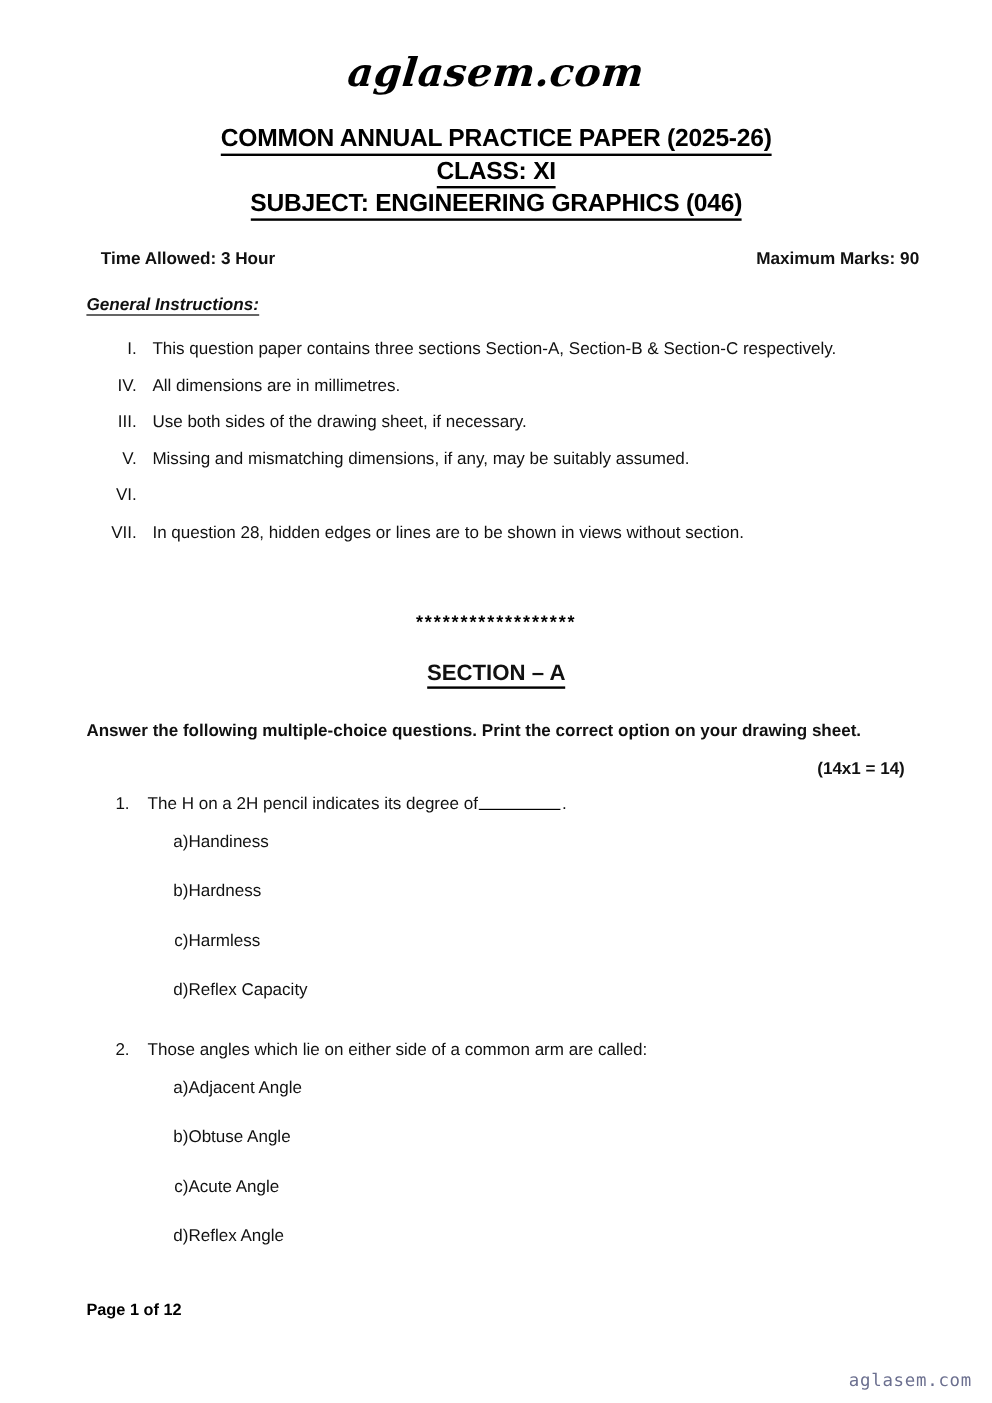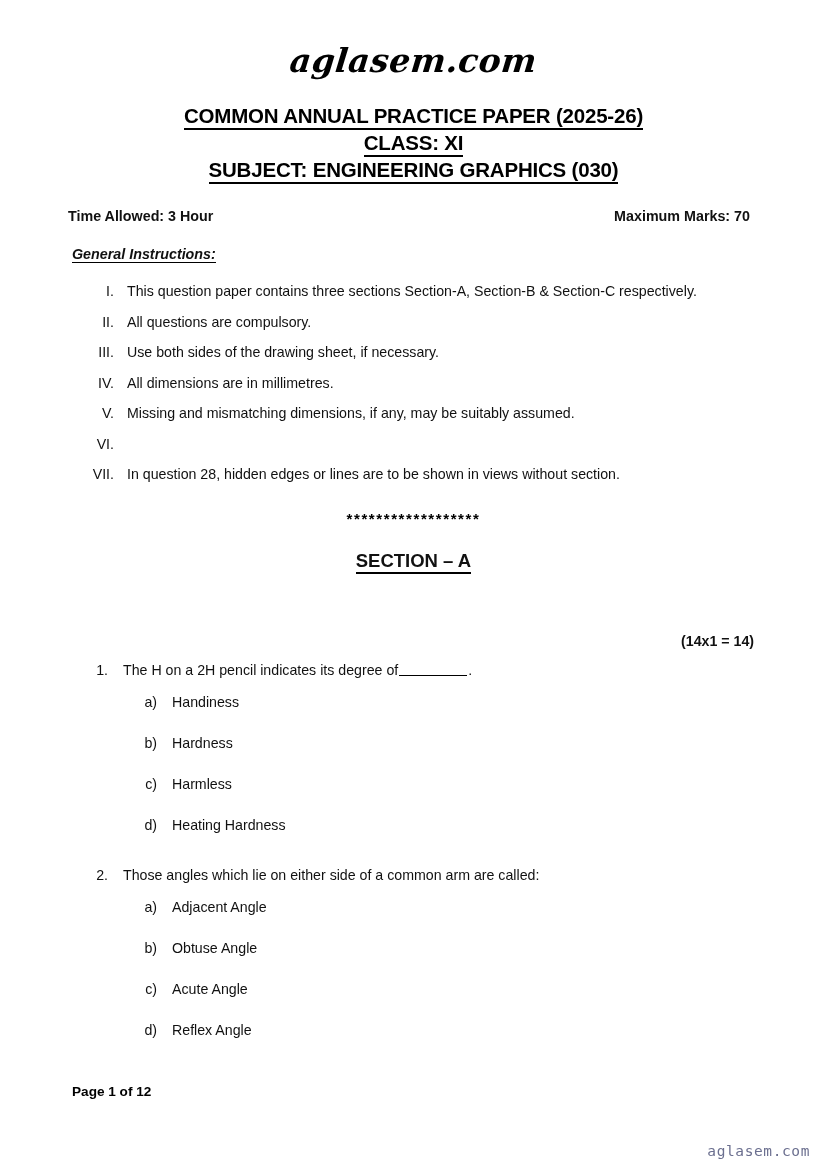--- a/index.html
+++ b/index.html
@@ -63,21 +63,21 @@
   .title-line > span {
     display: inline-block;
     border-bottom: 2px solid #000;
     padding-bottom: 0px;
   }
 
   
   .meta-row {
     position: absolute;
     top: 208px;
-    left: 68px;
+    left: 84px;
     width: 682px;
     display: flex;
     justify-content: space-between;
     align-items: center;
     font-weight: 700;
     font-size: 14.3px;
   }
 
   
   .gi-heading {
@@ -199,21 +199,20 @@
     align-items: baseline;
     font-size: 14.2px;
     height: 41px;
   }
   .opt-letter {
     width: 85px;
     flex: 0 0 85px;
     text-align: right;
   }
   .opt-text {
-    padding-left: 15px;
     white-space: nowrap;
   }
   .q-gap { height: 9px; }
 
   
   .page-footer {
     position: absolute;
     top: 1084px;
     left: 72px;
     width: 682px;
@@ -244,69 +243,66 @@
   </div>
 
   <div class="title-block">
     <div class="title-line">
       <span>COMMON ANNUAL PRACTICE PAPER (2025-26)</span>
     </div>
     <div class="title-line">
       <span>CLASS: XI</span>
     </div>
     <div class="title-line">
-      <span>SUBJECT: ENGINEERING GRAPHICS (030)</span>
+      <span>SUBJECT: ENGINEERING GRAPHICS (046)</span>
     </div>
   </div>
 
   <div class="meta-row">
     <div>Time Allowed: 3 Hour</div>
-    <div>Maximum Marks: 70</div>
+    <div>Maximum Marks: 90</div>
   </div>
 
   <div class="gi-heading">
     <span>General Instructions:</span>
   </div>
 
   <div class="instructions">
     <div class="instruction-row">
       <div class="inst-num">I.</div>
       <div class="inst-text">This question paper contains three sections Section-A, Section-B &amp; Section-C respectively.</div>
     </div>
     <div class="instruction-row">
-      <div class="inst-num">II.</div>
-      <div class="inst-text">All questions are compulsory.</div>
+      <div class="inst-num">IV.</div>
+      <div class="inst-text">All dimensions are in millimetres.</div>
     </div>
     <div class="instruction-row">
       <div class="inst-num">III.</div>
       <div class="inst-text">Use both sides of the drawing sheet, if necessary.</div>
     </div>
     <div class="instruction-row">
-      <div class="inst-num">IV.</div>
-      <div class="inst-text">All dimensions are in millimetres.</div>
-    </div>
-    <div class="instruction-row">
       <div class="inst-num">V.</div>
       <div class="inst-text">Missing and mismatching dimensions, if any, may be suitably assumed.</div>
     </div>
     <div class="instruction-row">
       <div class="inst-num">VI.</div>
     </div>
     <div class="instruction-row">
       <div class="inst-num">VII.</div>
       <div class="inst-text">In question 28, hidden edges or lines are to be shown in views without section.</div>
     </div>
   </div>
 
   <div class="stars">******************</div>
 
   <div class="section-heading">
     <span>SECTION – A</span>
   </div>
 
+  <div class="directive">Answer the following multiple-choice questions. Print the correct option on your drawing sheet.</div>
   <div class="marks-note">(14x1 = 14)</div>
 
   <div class="questions">
 
     <div class="question-block">
       <div class="q-row">
         <div class="q-num">1.</div>
         <div class="q-text"><span>The H on a 2H pencil indicates its degree of</span><span class="blank-line"></span><span>.</span></div>
       </div>
       <div class="opt-row">
@@ -316,21 +312,21 @@
       <div class="opt-row">
         <div class="opt-letter">b)</div>
         <div class="opt-text">Hardness</div>
       </div>
       <div class="opt-row">
         <div class="opt-letter">c)</div>
         <div class="opt-text">Harmless</div>
       </div>
       <div class="opt-row">
         <div class="opt-letter">d)</div>
-        <div class="opt-text">Heating Hardness</div>
+        <div class="opt-text">Reflex Capacity</div>
       </div>
     </div>
 
     <div class="q-gap"></div>
 
     <div class="question-block">
       <div class="q-row">
         <div class="q-num">2.</div>
         <div class="q-text"><span>Those angles which lie on either side of a common arm are called:</span></div>
       </div>

